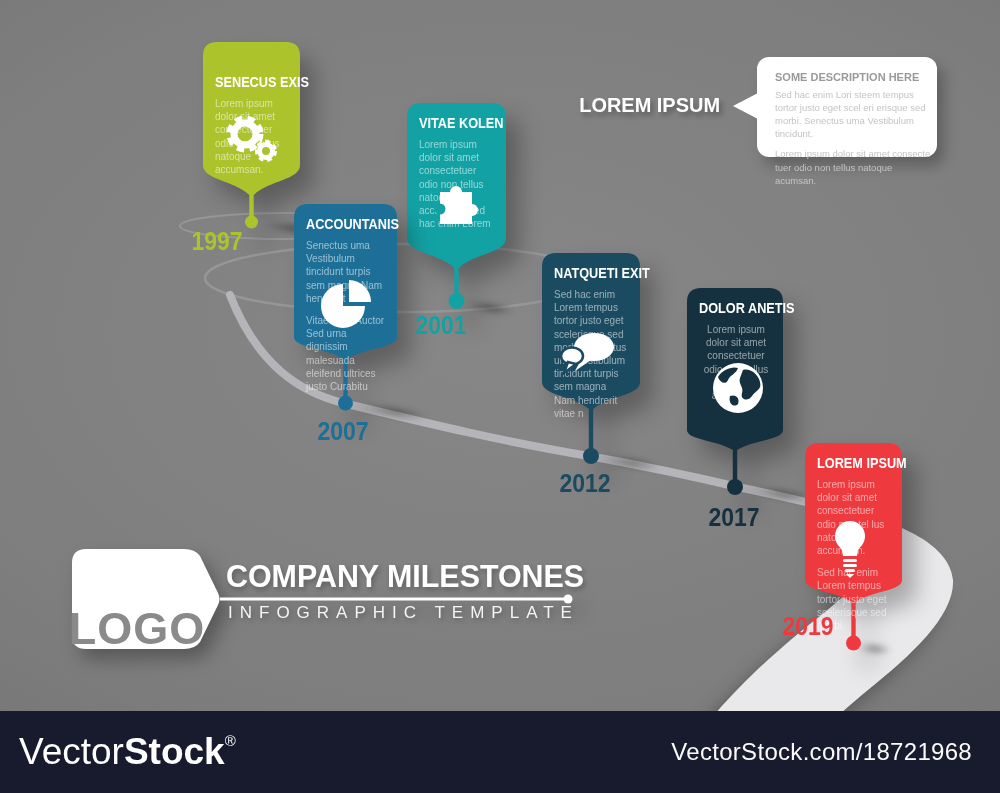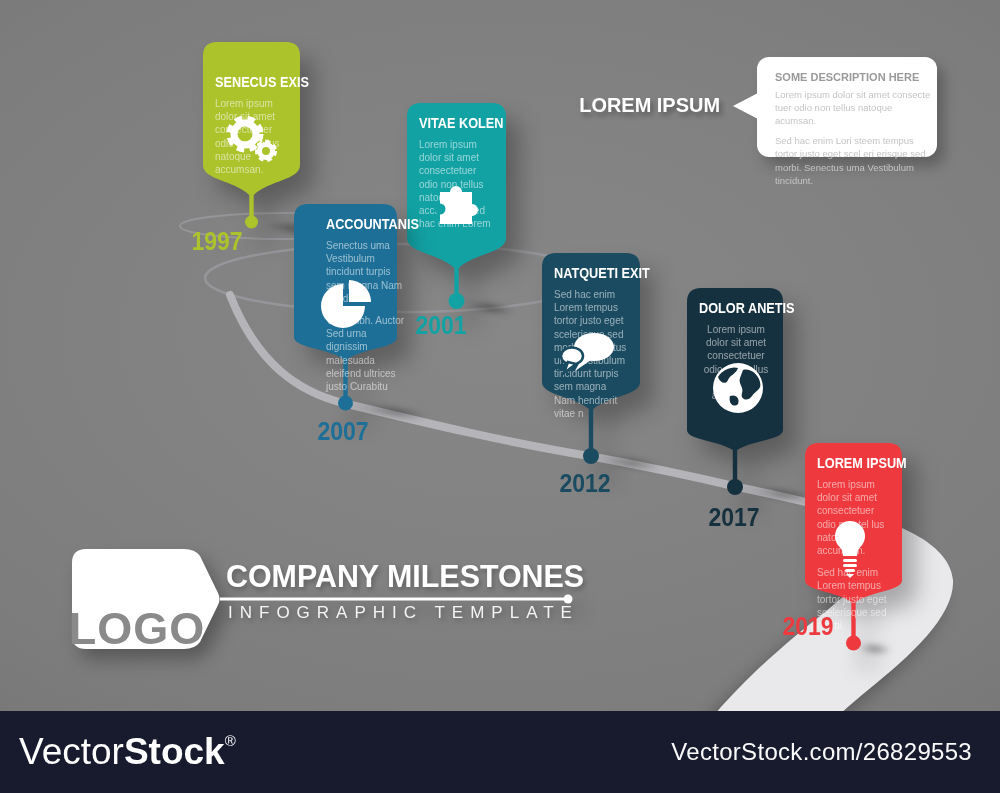--- a/index.html
+++ b/index.html
@@ -18,21 +18,21 @@
   .ds4{left:592px;top:451px;width:80px;transform:rotate(8deg);}
   .ds5{left:741px;top:482px;width:85px;transform:rotate(8deg);}
   .ds6{left:852px;top:640px;width:46px;transform:rotate(6deg);}
   
   .pin{position:absolute;z-index:2;filter:drop-shadow(14px 16px 11px rgba(0,0,0,.28));}
   .pin1{left:203px;top:42px;}  .pin2{left:407px;top:103px;}
   .pin3{left:294px;top:204px;} .pin4{left:542px;top:253px;}
   .pin5{left:687px;top:288px;} .pin6{left:805px;top:443px;}
   .pin-content{position:absolute;z-index:3;}
   .pc1{left:215px;top:53px;width:75px;margin-top:20px;}  .pc2{left:419px;top:114px;width:77px;}
-  .pc3{left:306px;top:215px;width:81px;margin-left:20px;} .pc4{left:554px;top:264px;width:76px;}
+  .pc3{left:306px;top:215px;width:81px;} .pc4{left:554px;top:264px;width:76px;}
   .pc5{left:699px;top:299px;width:74px;text-align:center;} .pc6{left:817px;top:454px;width:75px;}
   .pin-title{font-size:15.5px;font-weight:700;color:#fff;white-space:nowrap;
     transform:scaleX(.82);transform-origin:left center;margin:0 0 6px 0;}
   .pin-content p{font-size:10px;line-height:1.32;color:rgba(255,255,255,.55);
     margin:0 0 9px 0;font-weight:400;}
   .micon{position:absolute;z-index:3;}
   .ic1{left:221px;top:110px;} .ic2{left:430px;top:176px;}
   .ic3{left:317px;top:278px;} .ic4{left:558px;top:330px;}
   .ic5{left:710px;top:360px;} .ic6{left:830px;top:519px;}
   .year{position:absolute;z-index:3;width:90px;text-align:center;font-size:25px;
@@ -191,35 +191,35 @@
   <div class="year y3" style="color: rgb(29, 111, 151);">2007</div>
   <div class="year y4" style="color: rgb(27, 75, 97);">2012</div>
   <div class="year y5" style="color: rgb(21, 48, 62);">2017</div>
   <div class="year y6" style="color: rgb(238, 58, 63);">2019</div>
 
   <div class="header-label">LOREM IPSUM</div>
   <div class="bubble">
     <div class="bubble-tail"></div>
     <div class="bubble-inner">
       <h4 class="bubble-title">SOME DESCRIPTION HERE</h4>
+      <p>Sed hac enim Lori steem tempus tortor justo eget scel eri erisque sed morbi. Senectus uma Vestibulum tincidunt.</p>
       <p>Lorem ipsum dolor sit amet consecte tuer odio non tellus natoque acumsan.</p>
-      <p>Sed hac enim Lori steem tempus tortor justo eget scel eri erisque sed morbi. Senectus uma Vestibulum tincidunt.</p>
     </div>
   </div>
 
   <svg id="logo-shape" width="510" height="108">
     <path fill="#fff" d="M 16,4 H 114 Q 125,4 130,11 L 148,48 Q 151,54 148,60 L 130,97
                          Q 125,104 114,104 H 16 Q 2,104 2,90 V 18 Q 2,4 16,4 Z"></path>
     <rect x="150" y="52.5" width="347" height="3" fill="#fff"></rect>
     <circle cx="498" cy="54" r="4.5" fill="#fff"></circle>
   </svg>
   <div class="logo-text">LOGO</div>
   <div class="footer-title">COMPANY MILESTONES</div>
   <div class="footer-subtitle">INFOGRAPHIC TEMPLATE</div>
 
   <div id="wm-bar">
     <div class="wm-brand">
       <span class="wm-light">Vector</span><span class="wm-bold">Stock</span><span class="wm-reg">®</span>
     </div>
-    <div class="wm-url">VectorStock.com/26829553</div>
+    <div class="wm-url">VectorStock.com/18721968</div>
   </div>
 
 </div>
 
 </body></html>

